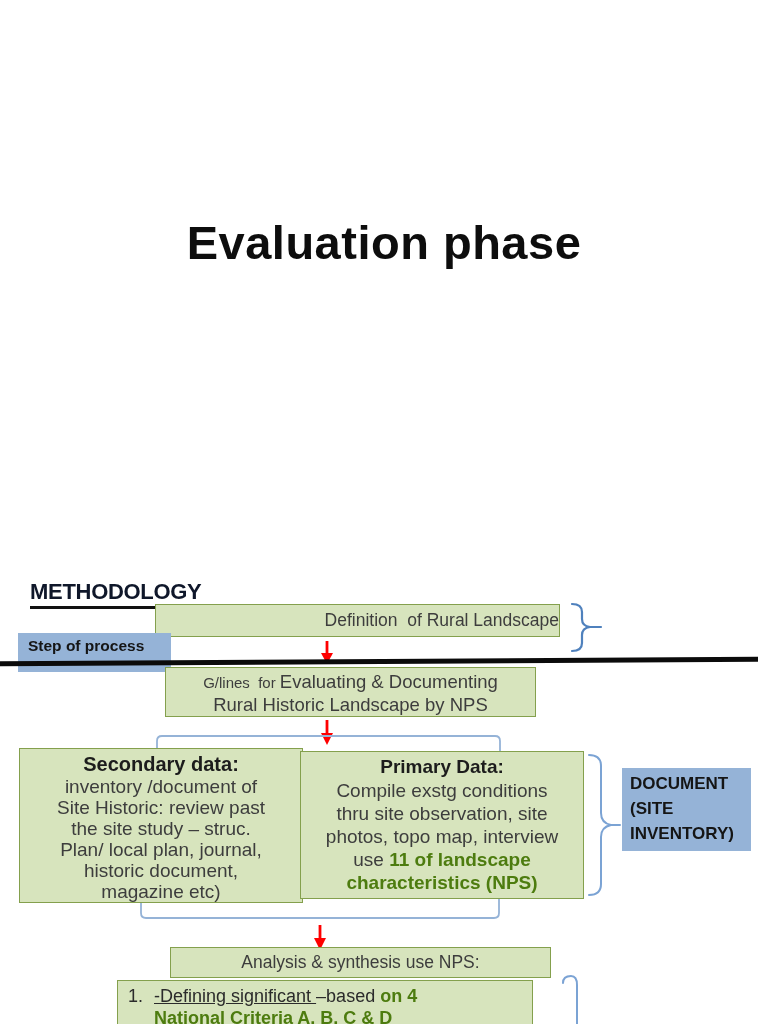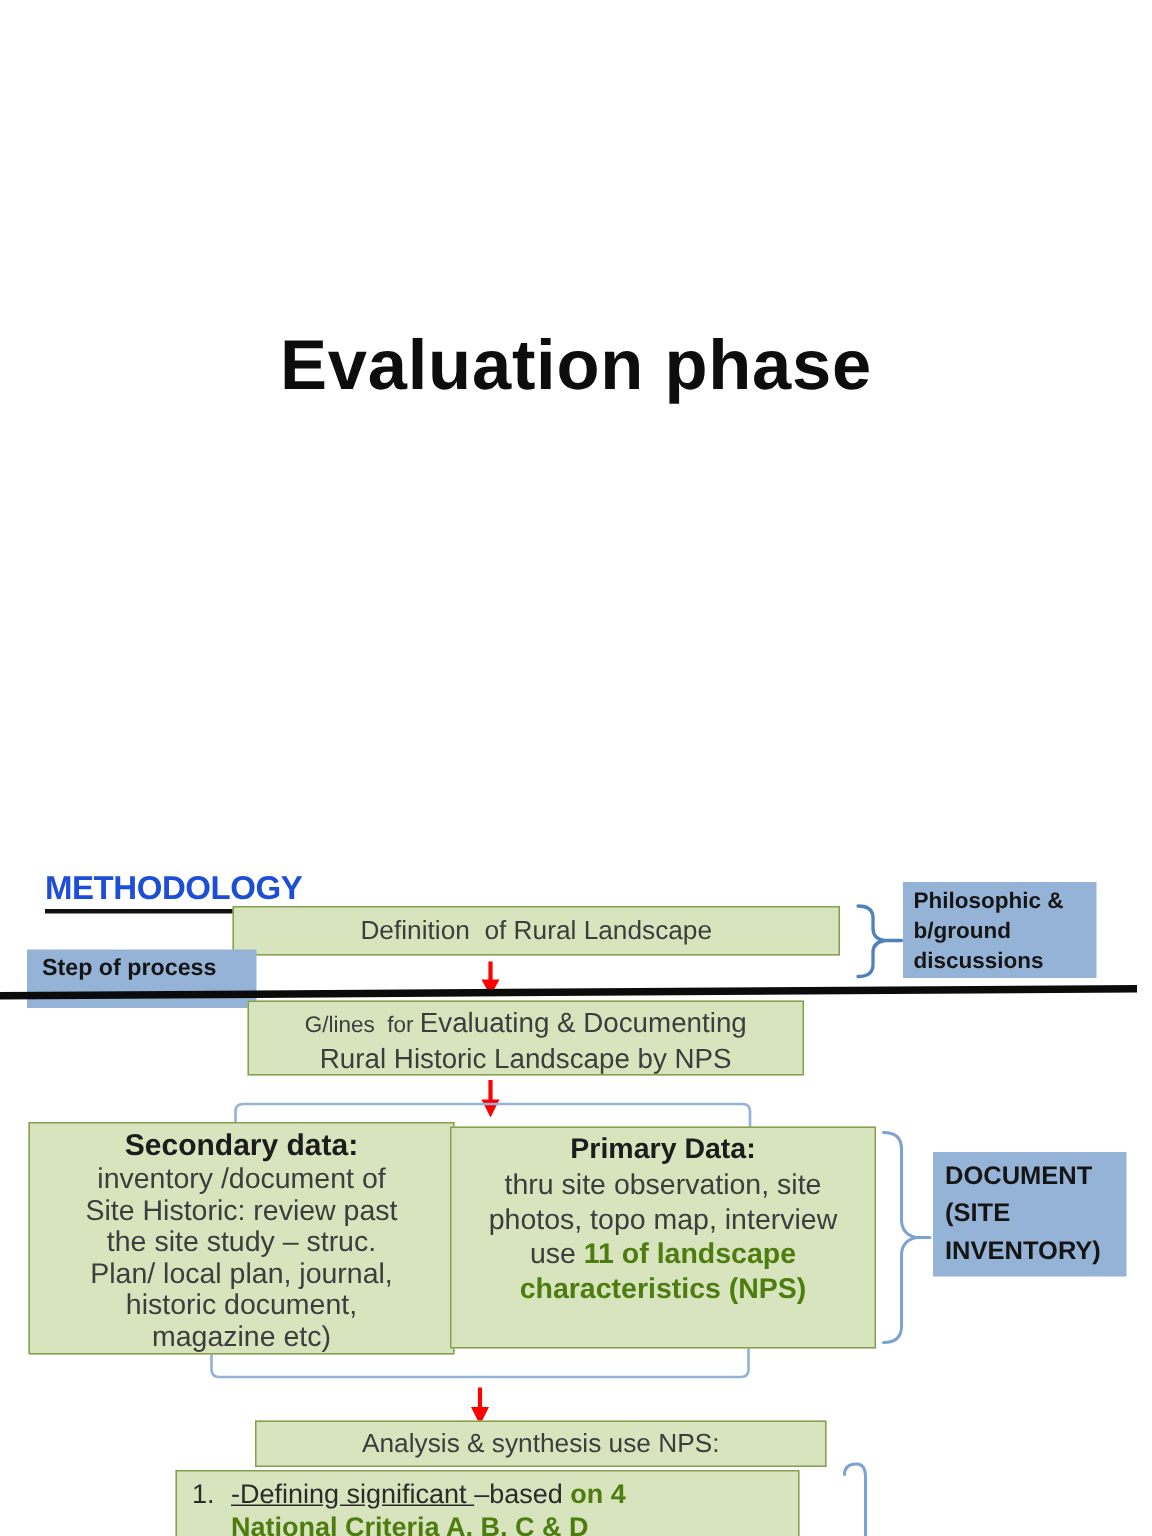--- a/index.html
+++ b/index.html
@@ -12,33 +12,33 @@
   .brace{stroke:var(--bracket-blue,#4f81bd);stroke-width:2.2;fill:none;stroke-linecap:round;}
   .brace2{stroke:var(--bracket-blue2,#7ba3d4);stroke-width:2;fill:none;stroke-linecap:round;}
   .arrow-line{stroke:var(--arrow-red,#ff0000);stroke-width:2.8;fill:none;}
   .arrow-head{fill:var(--arrow-red,#ff0000);stroke:none;}
 
   .slide-title{
     position:absolute;left:0;right:0;top:203px;margin:12px;text-align:center;
     font-size:47px;font-weight:bold;color:#0d0d0d;letter-spacing:0.5px;
   }
   .methodology{
-    position:absolute;left:30px;top:579px;font-size:22px;font-weight:bold;color:#1d4ed8;
+    position:absolute;left:30px;top:579px;font-size:22px;font-weight:bold;color:#0f172a;
     letter-spacing:-0.3px;border-bottom:3px solid #111;padding-bottom:1px;
   }
   .gbox{
     position:absolute;box-sizing:border-box;background:var(--green-fill,#d7e4bd);
     border:1.6px solid var(--green-border,#84a04d);text-align:center;color:#3d3d3d;
   }
   .bbox{
     position:absolute;box-sizing:border-box;background:var(--blue-fill,#95b3d7);
     font-weight:bold;color:#151515;
   }
   .prewrap{white-space:pre-wrap;}
-  .def-box{left:155px;top:604px;width:405px;height:33px;font-size:17.5px;line-height:30px;}
+  .def-box{left:155px;top:604px;width:405px;height:33px;font-size:17.5px;line-height:30px;text-align:right;}
   .philo-box{left:602px;top:588px;width:129px;height:64px;font-size:15px;line-height:20px;padding:3px 4px 0 7px;}
   .step-box{left:18px;top:633px;width:153px;height:39px;font-size:15.5px;line-height:26px;padding-left:10px;}
   .black-line{
     position:absolute;left:0;top:659px;width:758px;height:4.5px;background:#0b0b0b;
     transform:rotate(-0.35deg);transform-origin:center;
   }
   .glines-box{left:165px;top:667px;width:371px;height:50px;padding-top:3px;line-height:22px;}
   .glines-box .small-txt{font-size:15px;}
   .glines-box .big-txt{font-size:18.5px;}
   .sec-box{left:19px;top:748px;width:284px;height:155px;padding-top:3px;font-size:19px;line-height:21px;}
@@ -89,25 +89,20 @@
       <polygon class="arrow-head" points="314,938 326,938 320,950"></polygon>
     </g>
 
     <path class="brace2" d="M 563,983 Q 563,976 571,976 Q 577,976 577,985 L 577,1026"></path>
   </svg>
 
   <div class="gbox def-box">
     <span class="prewrap">Definition  of Rural Landscape</span>
   </div>
 
-  <div class="bbox philo-box">
-    <div>Philosophic &amp;</div>
-    <div>b/ground</div>
-    <div>discussions</div>
-  </div>
 
   <div class="bbox step-box">
     <span>Step of process</span>
   </div>
 
   <div class="black-line"></div>
 
   <div class="gbox glines-box">
     <div><span class="small-txt prewrap">G/lines  for </span><span class="big-txt">Evaluating &amp; Documenting</span></div>
     <div class="big-txt">Rural Historic Landscape by NPS</div>
@@ -118,20 +113,21 @@
     <div>inventory /document of</div>
     <div>Site Historic: review past</div>
     <div>the site study – struc.</div>
     <div>Plan/ local plan, journal,</div>
     <div>historic document,</div>
     <div>magazine etc)</div>
   </div>
 
   <div class="gbox pri-box">
     <div class="box-heading">Primary Data:</div>
+    <div>Compile exstg conditions</div>
     <div>thru site observation, site</div>
     <div>photos, topo map, interview</div>
     <div><span class="prewrap">use </span><span class="bold-seg">11 of landscape</span></div>
     <div class="bold-seg">characteristics (NPS)</div>
   </div>
 
   <div class="bbox doc-box">
     <div>DOCUMENT</div>
     <div>(SITE</div>
     <div>INVENTORY)</div>

